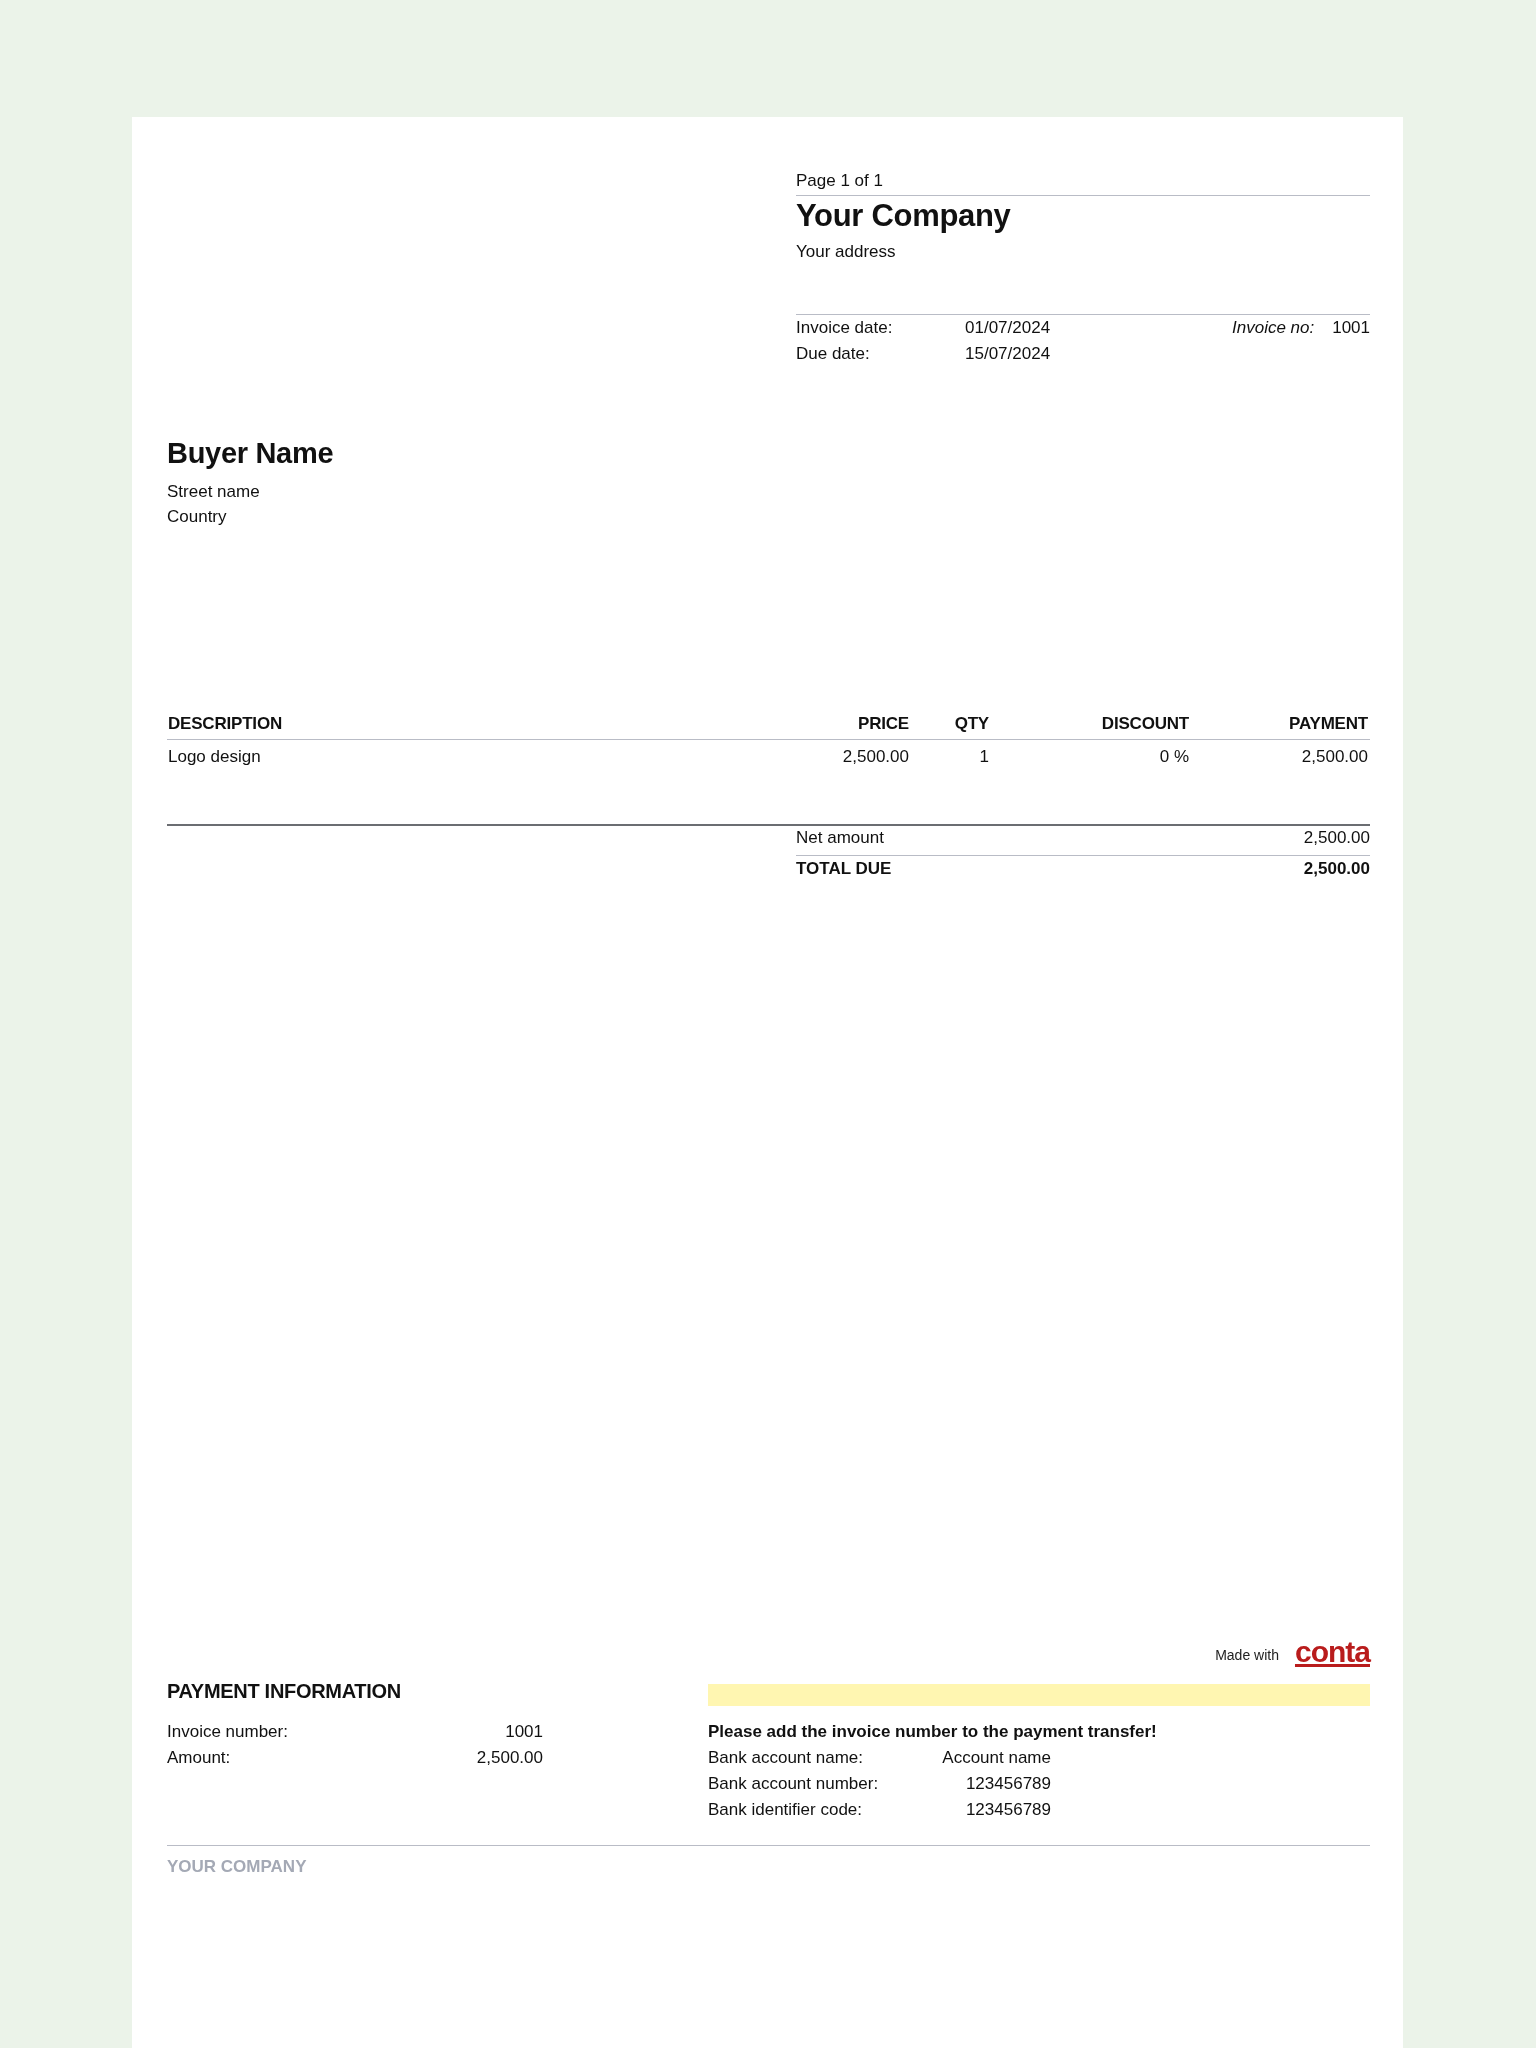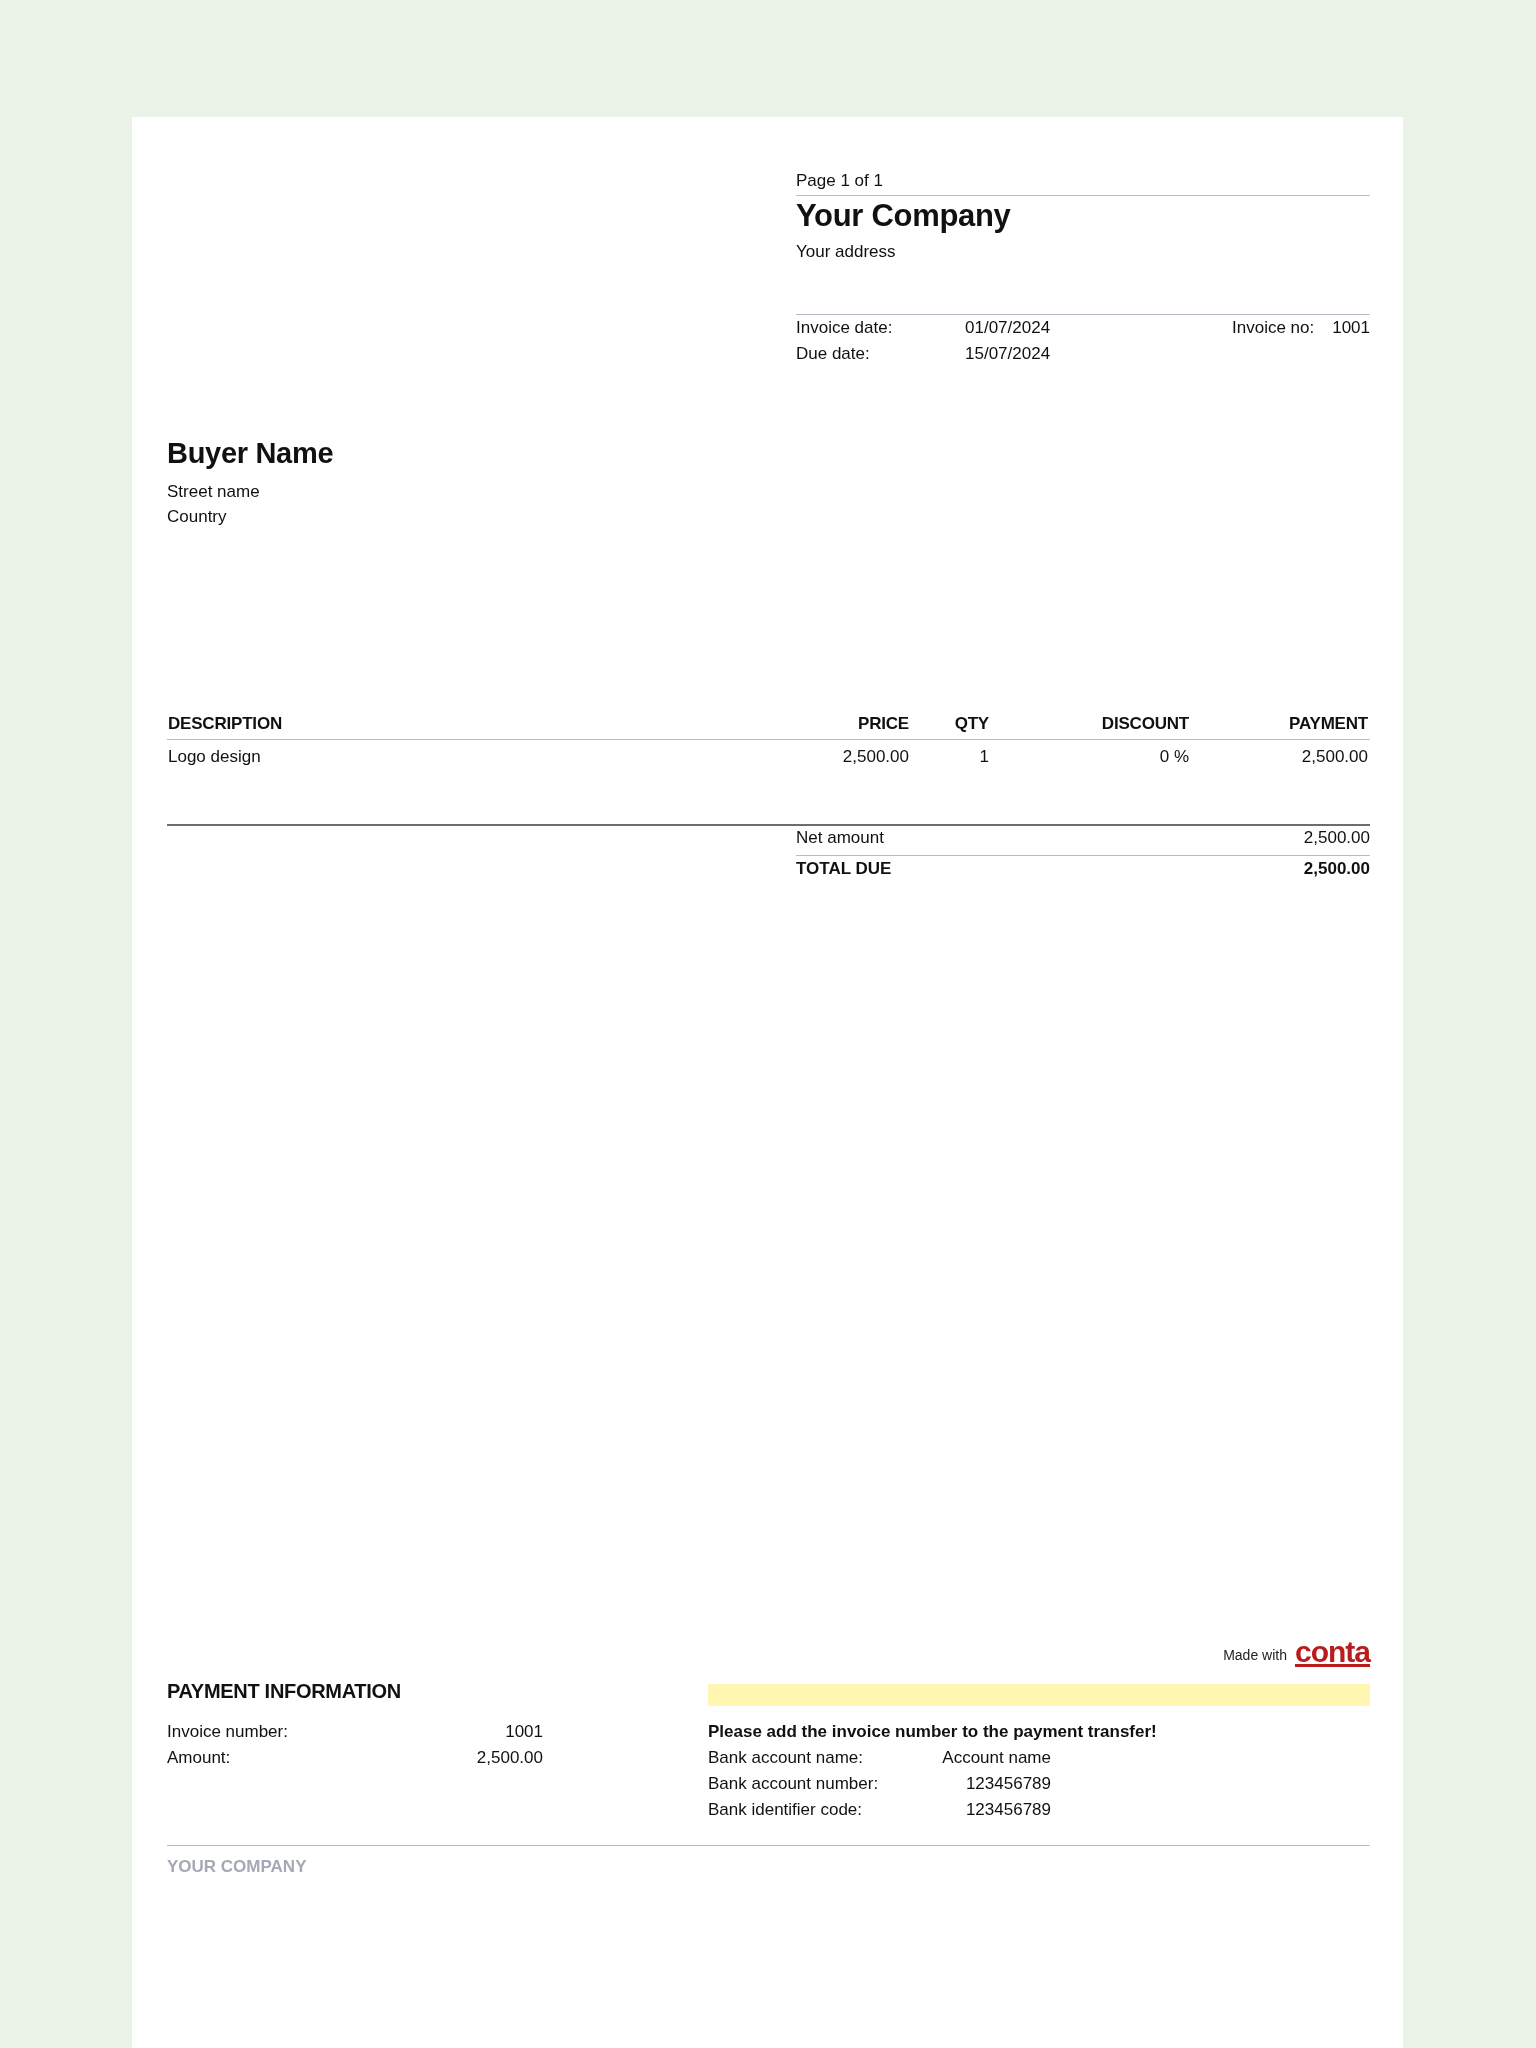--- a/index.html
+++ b/index.html
@@ -41,21 +41,21 @@
   <div class="abs f-sm" style="left:664px; top:54px;">Page 1 of 1</div>
   <div class="hline" style="left:664px; width:574px; top:78px;"></div>
   <div class="abs" id="company-name" style="left:664px; top:81px;">Your Company</div>
   <div class="abs f-sm" style="left:664px; top:125px;">Your address</div>
 
   <div class="hline" style="left:664px; width:574px; top:197px;"></div>
   <div class="abs f-sm" style="left:664px; top:201px;">Invoice date:</div>
   <div class="abs f-sm" style="left:833px; top:201px;">01/07/2024</div>
   <div class="abs f-sm" style="left:664px; top:227px;">Due date:</div>
   <div class="abs f-sm" style="left:833px; top:227px;">15/07/2024</div>
-  <div class="abs f-sm" style="left:1100px; top:201px;">Invoice no:</div>
+  <div class="abs f-sm" style="left:1100px; top:201px;font-style:italic;">Invoice no:</div>
   <div class="abs f-sm right" style="right:33px; top:201px;">1001</div>
 
   <div class="abs" id="buyer-name" style="left:35px; top:320px;">Buyer Name</div>
   <div class="abs f-sm" style="left:35px; top:365px;">Street name</div>
   <div class="abs f-sm" style="left:35px; top:390px;">Country</div>
 
   <div class="abs th" style="left:36px; top:597px;">DESCRIPTION</div>
   <div class="abs th right" style="right:494px; top:597px;">PRICE</div>
   <div class="abs th right" style="right:414px; top:597px;">QTY</div>
   <div class="abs th right" style="right:214px; top:597px;">DISCOUNT</div>
@@ -70,21 +70,21 @@
     <div class="abs f-sm right" style="right:35px; top:630px;">2,500.00</div>
   </div>
 
   <div class="hline dark" style="left:35px; width:1203px; top:707px;"></div>
   <div class="abs f-sm" style="left:664px; top:711px;">Net amount</div>
   <div class="abs f-sm right" style="right:33px; top:711px;">2,500.00</div>
   <div class="hline" style="left:664px; width:574px; top:738px;"></div>
   <div class="abs f-sm bold" style="left:664px; top:742px;">TOTAL DUE</div>
   <div class="abs f-sm bold right" style="right:33px; top:742px;">2,500.00</div>
 
-  <div class="abs" style="right:33px; top:1518px; display:flex; align-items:flex-end; gap:8px;">
+  <div class="abs" style="right:33px; top:1518px; display:flex; align-items:flex-end; gap:16px;">
     <span id="made-with" style="padding-bottom:6px;">Made with</span>
     <span class="logo">conta</span>
   </div>
 
   <div class="abs" id="payment-title" style="left:35px; top:1563px;">PAYMENT INFORMATION</div>
   <div class="abs f-sm" style="left:35px; top:1605px;">Invoice number:</div>
   <div class="abs f-sm right" style="left:240px; width:171px; top:1605px;">1001</div>
   <div class="abs f-sm" style="left:35px; top:1631px;">Amount:</div>
   <div class="abs f-sm right" style="left:240px; width:171px; top:1631px;">2,500.00</div>
 

